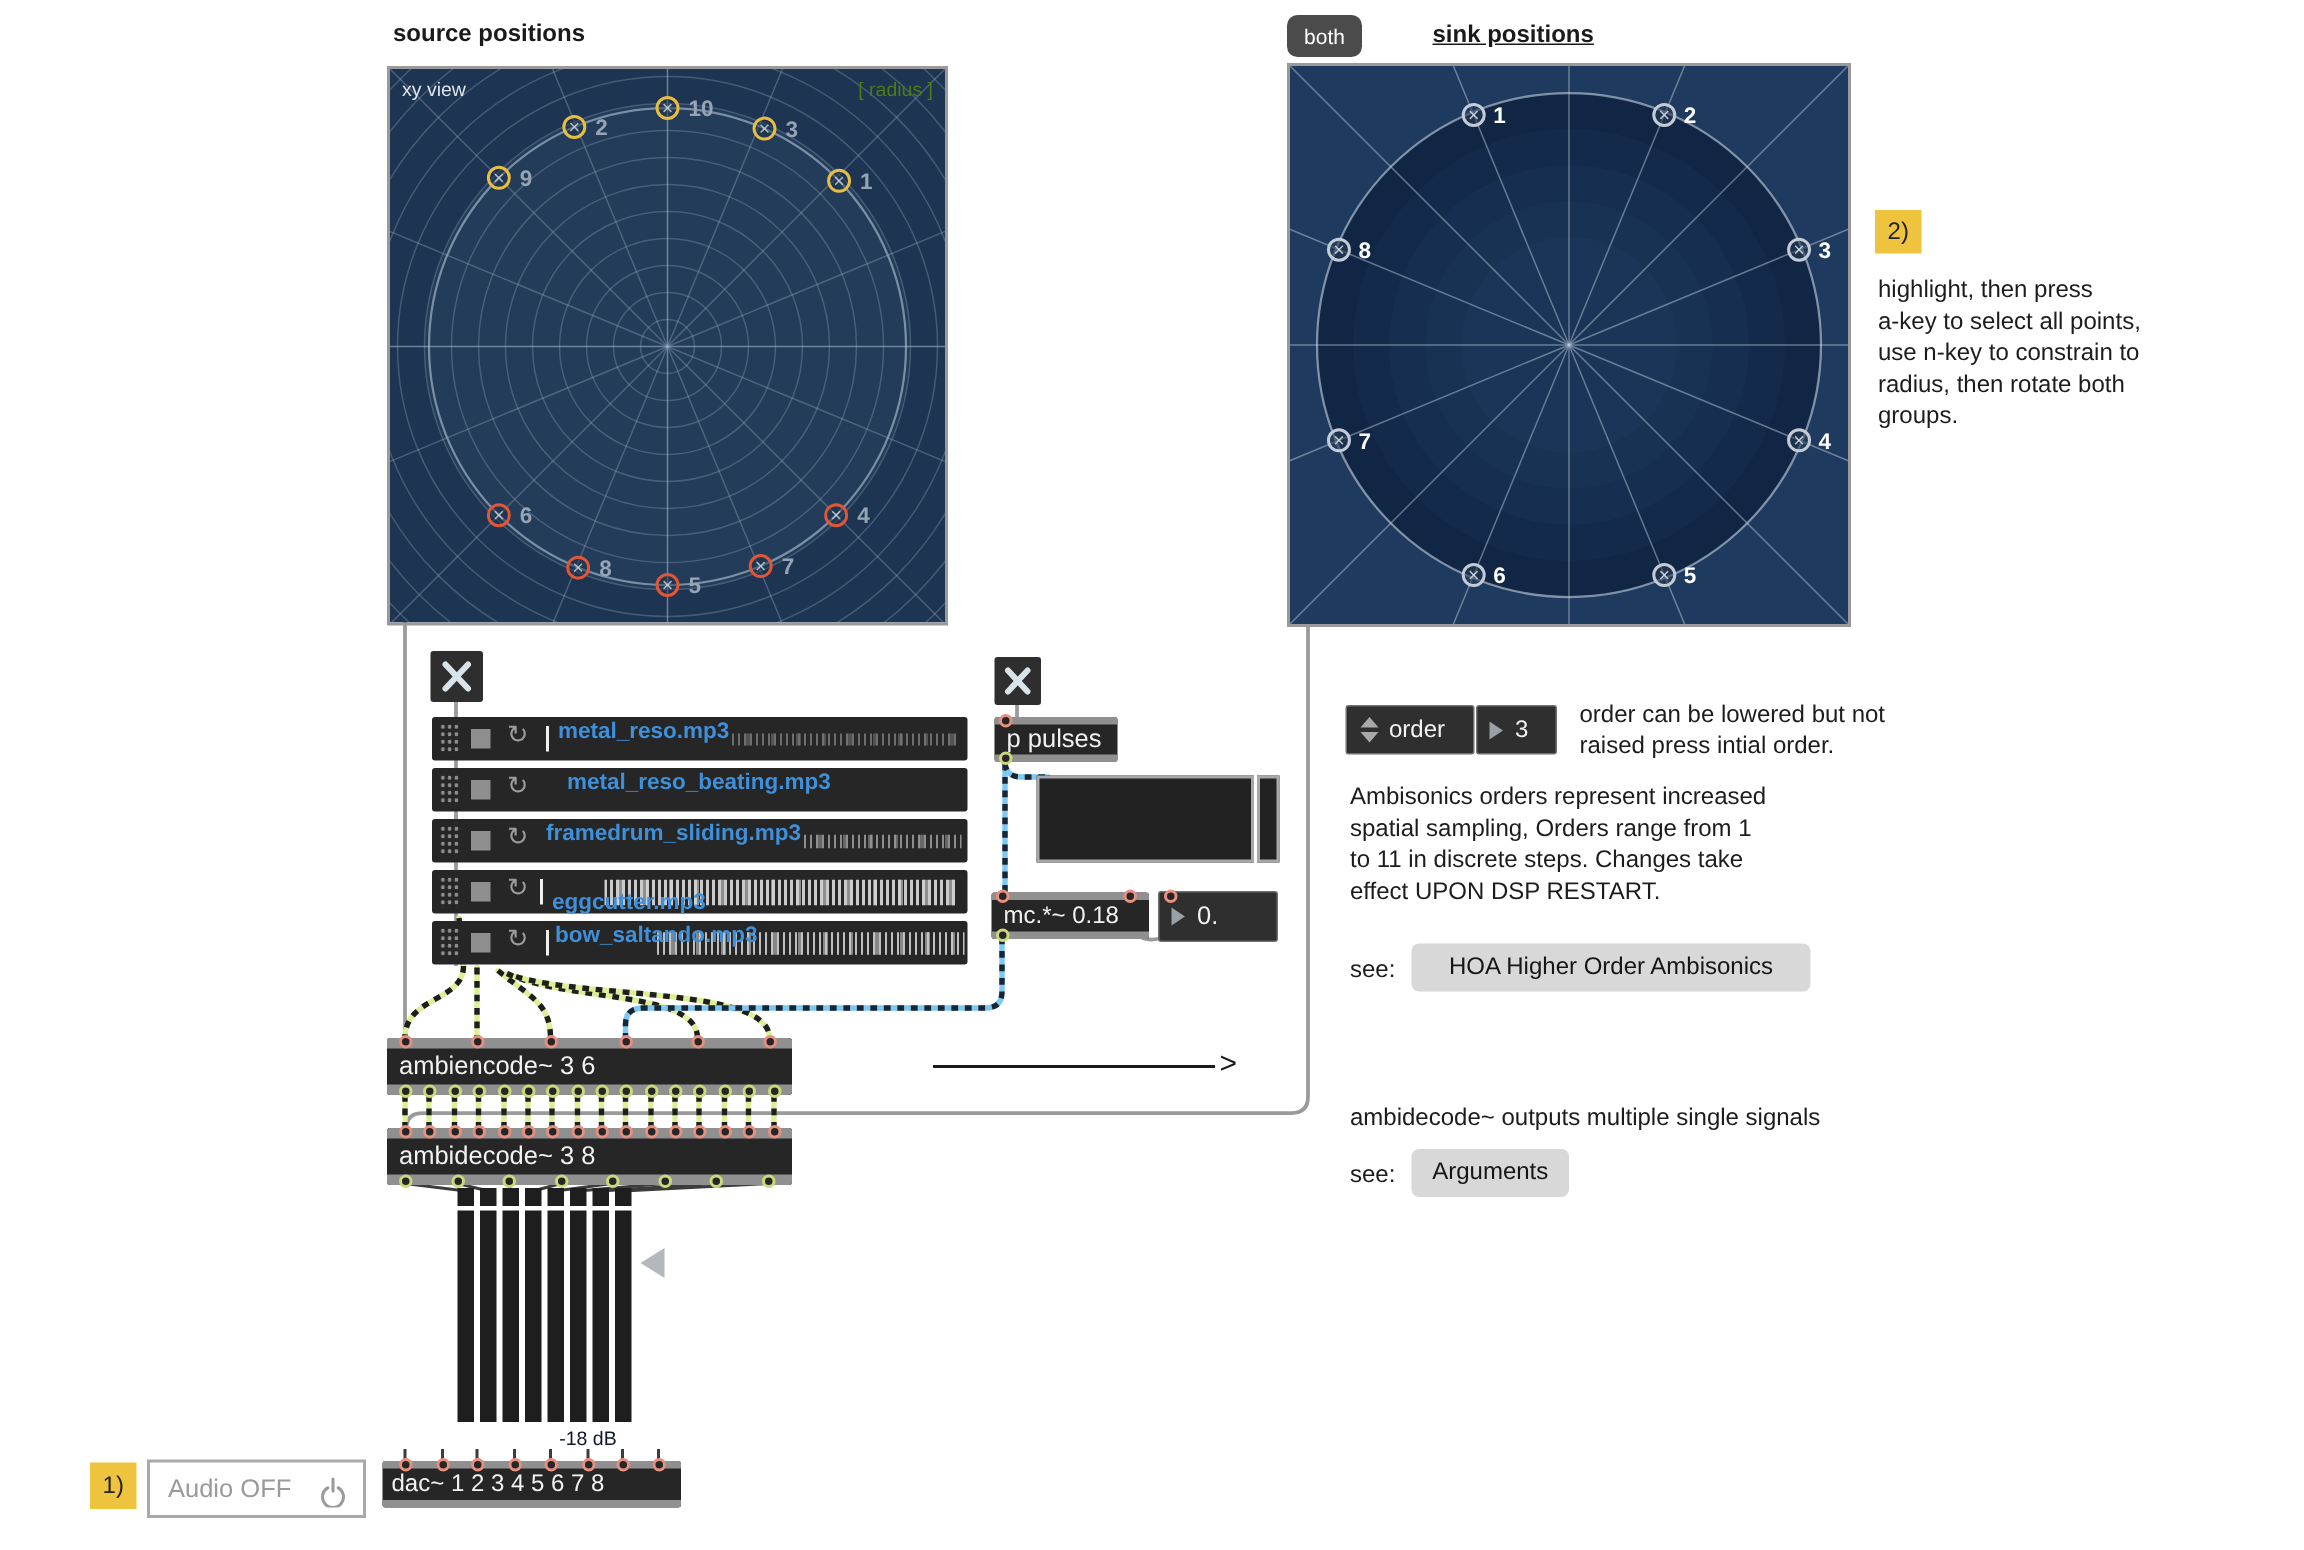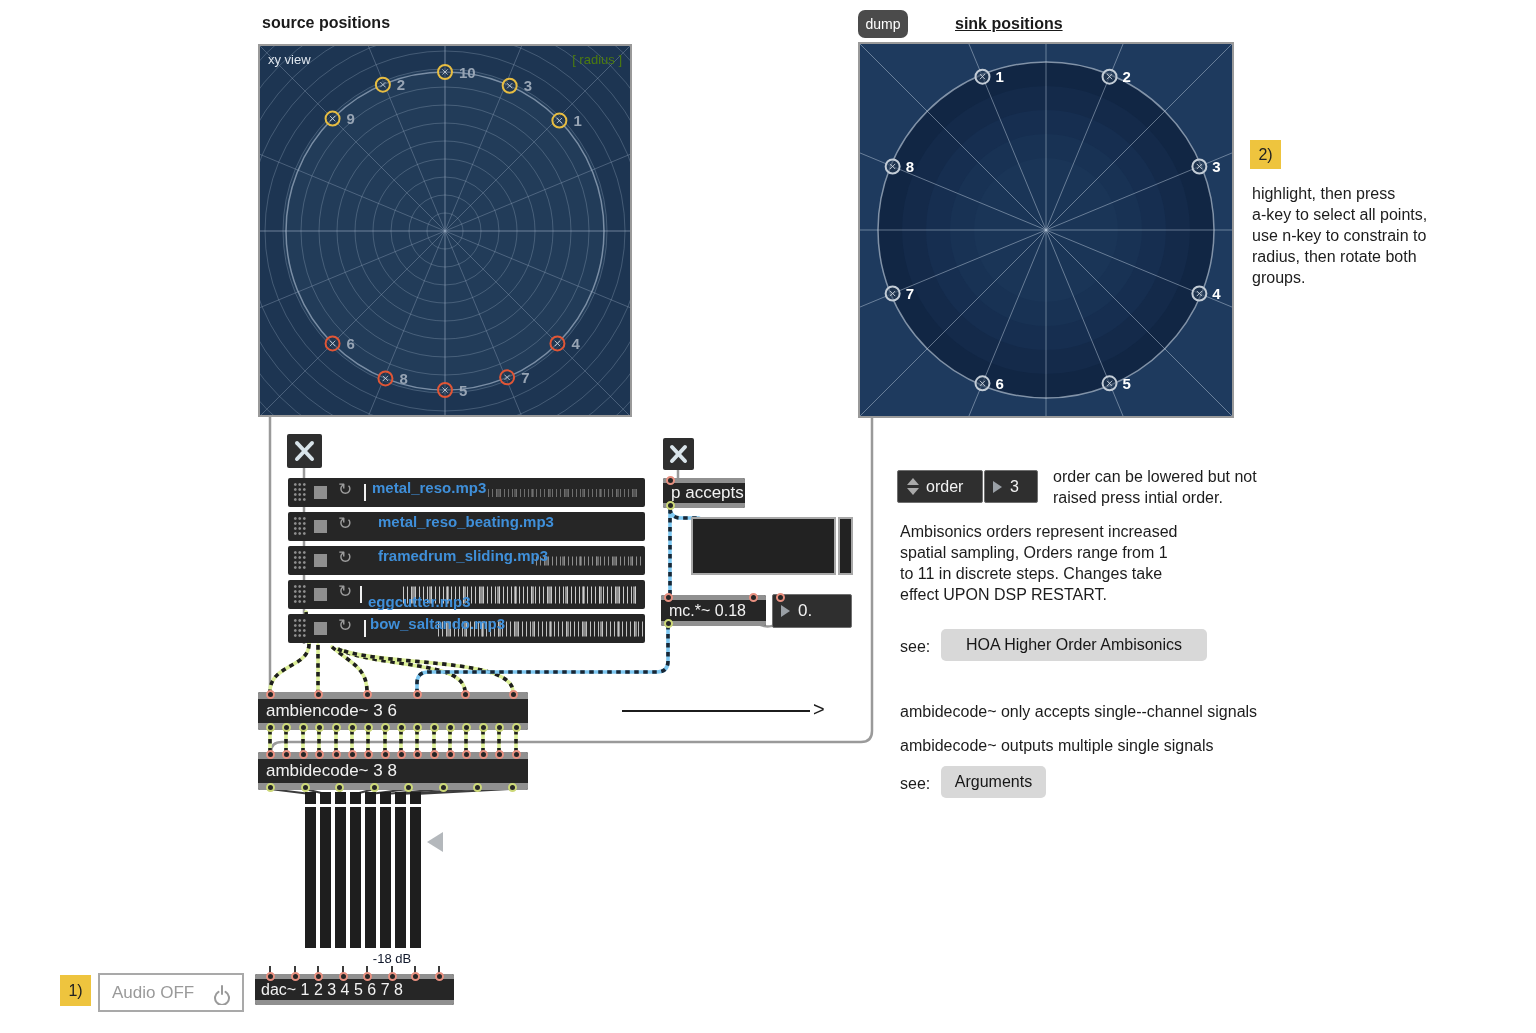--- a/index.html
+++ b/index.html
@@ -122,21 +122,21 @@
       <path d="M443 789 L385.5 794" fill="none" stroke="#3c3c3c" stroke-width="2"></path>
       <path d="M392 966 L392 974" fill="none" stroke="#3c3c3c" stroke-width="2"></path>
       <path d="M477 789 L400.5 794" fill="none" stroke="#3c3c3c" stroke-width="2"></path>
       <path d="M415 966 L415 974" fill="none" stroke="#3c3c3c" stroke-width="2"></path>
       <path d="M512 789 L415.5 794" fill="none" stroke="#3c3c3c" stroke-width="2"></path>
       <path d="M439 966 L439 974" fill="none" stroke="#3c3c3c" stroke-width="2"></path>
       <path d="M622 711 L810 711" fill="none" stroke="#1c1c1c" stroke-width="2"></path>
     </svg>
 
   <div class="abs ptitle" style="left:262px;top:14px;">source positions</div>
-  <div id="dump-btn" style="left:858px;top:10px;width:50px;height:28px;">dump</div>
+  <div id="dump-btn" style="left:858px;top:10px;width:50px;height:28px;">both</div>
   <div class="abs ptitle" style="left:955px;top:15px;text-decoration:underline;">sink positions</div>
 
   <div class="panel" style="left:258px;top:44px;width:370px;height:369px;">
     <svg id="src-svg" width="370" height="369" viewBox="0 0 370 369">
         <rect x="0" y="0" width="370" height="369" fill="#1d3552"></rect>
         <circle cx="185" cy="185" r="162" fill="rgba(120,150,190,0.07)"></circle>
         <circle cx="185" cy="185" r="18" fill="none" stroke="rgba(160,178,200,0.30)" stroke-width="1"></circle>
         <circle cx="185" cy="185" r="36" fill="none" stroke="rgba(160,178,200,0.30)" stroke-width="1"></circle>
         <circle cx="185" cy="185" r="54" fill="none" stroke="rgba(160,178,200,0.30)" stroke-width="1"></circle>
         <circle cx="185" cy="185" r="72" fill="none" stroke="rgba(160,178,200,0.30)" stroke-width="1"></circle>
@@ -346,21 +346,21 @@
         <div class="handle"></div>
         <div class="stopb"></div>
         <div class="loop">↻</div>
         <div class="fname" style="left: 90px;">metal_reso_beating.mp3</div>
       </div>
       <div class="plrow" style="top: 546px;">
         <div class="handle"></div>
         <div class="stopb"></div>
         <div class="loop">↻</div>
         <div class="wave" style="left: 248px; width: 105px; height: 9px; opacity: 0.5; background-image: repeating-linear-gradient(90deg, rgba(255, 255, 255, 0.95) 0px, rgba(255, 255, 255, 0.95) 1.5px, transparent 1.5px, transparent 4px), repeating-linear-gradient(90deg, transparent 0px, transparent 9px, rgba(255, 255, 255, 0.6) 9px, rgba(255, 255, 255, 0.6) 12px, transparent 12px, transparent 17px);"></div>
-        <div class="fname" style="left: 90px;">framedrum_sliding.mp3</div>
+        <div class="fname" style="left: 76px;">framedrum_sliding.mp3</div>
       </div>
       <div class="plrow" style="top: 580px;">
         <div class="handle"></div>
         <div class="stopb"></div>
         <div class="loop">↻</div>
         <div class="wave" style="left: 115px; width: 235px; height: 17px; opacity: 0.8; background-image: repeating-linear-gradient(90deg, rgba(255, 255, 255, 0.95) 0px, rgba(255, 255, 255, 0.95) 1.5px, transparent 1.5px, transparent 4px), repeating-linear-gradient(90deg, transparent 0px, transparent 9px, rgba(255, 255, 255, 0.6) 9px, rgba(255, 255, 255, 0.6) 12px, transparent 12px, transparent 17px);"></div>
         <div class="cursor" style="left: 72px;"></div>
         <div class="fname" style="left: 80px; margin-top: 12px;">eggcutter.mp3</div>
       </div>
       <div class="plrow" style="top: 614px;">
@@ -369,21 +369,21 @@
         <div class="loop">↻</div>
         <div class="wave" style="left: 150px; width: 205px; height: 15px; opacity: 0.75; background-image: repeating-linear-gradient(90deg, rgba(255, 255, 255, 0.95) 0px, rgba(255, 255, 255, 0.95) 1.5px, transparent 1.5px, transparent 4px), repeating-linear-gradient(90deg, transparent 0px, transparent 9px, rgba(255, 255, 255, 0.6) 9px, rgba(255, 255, 255, 0.6) 12px, transparent 12px, transparent 17px);"></div>
         <div class="cursor" style="left: 76px;"></div>
         <div class="fname" style="left: 82px;">bow_saltando.mp3</div>
       </div>
     </div>
 
   <div class="maxbox" id="p-pulses" style="left:663px;top:478px;width:82px;height:30px;">
     <div class="strip t" style="height:5px;"></div>
     <div class="strip b" style="height:5px;"></div>
-    <div class="lbl">p accepts</div>
+    <div class="lbl">p pulses</div>
   <span class="port in" style="left: 3px; top: -2px;"></span>
       <span class="port out" style="left: 3px; bottom: -2px;"></span>
     </div>
 
   <div class="scope" style="left:691px;top:517px;width:141px;height:54px;"></div>
   <div class="scope" style="left:838px;top:517px;width:11px;height:54px;"></div>
 
   <div class="maxbox" id="mc-box" style="left:661px;top:595px;width:105px;height:31px;">
     <div class="strip t" style="height:5px;"></div>
     <div class="strip b" style="height:5px;"></div>
@@ -412,21 +412,20 @@
   </div>
 
   <div class="note" style="left:1053px;top:466px;width:270px;">order can be lowered but not
 raised press intial order.</div>
   <div class="note" style="left:900px;top:521px;width:330px;">Ambisonics orders represent increased
 spatial sampling, Orders range from 1
 to 11 in discrete steps. Changes take
 effect UPON DSP RESTART.</div>
   <div class="note" style="left:900px;top:636px;">see:</div>
   <div class="pillbtn" style="left:941px;top:629px;width:266px;height:32px;">HOA Higher Order Ambisonics</div>
-  <div class="note" style="left:900px;top:701px;width:440px;">ambidecode~ only accepts single--channel signals</div>
   <div class="note" style="left:900px;top:735px;width:440px;">ambidecode~ outputs multiple single signals</div>
   <div class="note" style="left:900px;top:773px;">see:</div>
   <div class="pillbtn" style="left:941px;top:766px;width:105px;height:32px;">Arguments</div>
   <div class="note" style="left:813px;top:699px;font-size:20px;">&gt;</div>
 
   <div class="maxbox" id="ambiencode" style="left:258px;top:692px;width:270px;height:38px;">
     <div class="strip t"></div>
     <div class="strip b"></div>
     <div class="lbl">ambiencode~ 3 6</div>
   <span class="port in" style="left: 8px; top: -2px;"></span>

